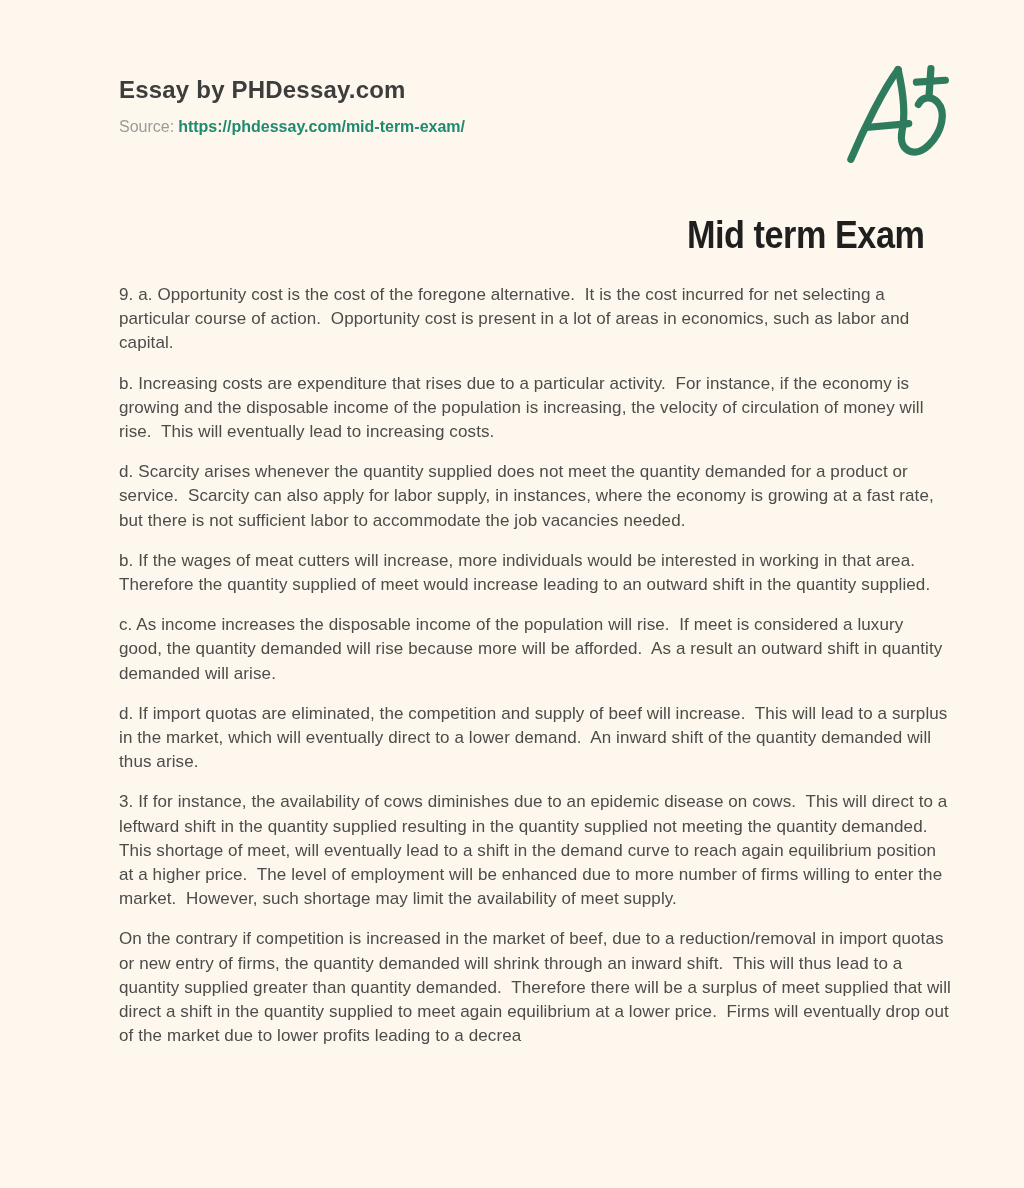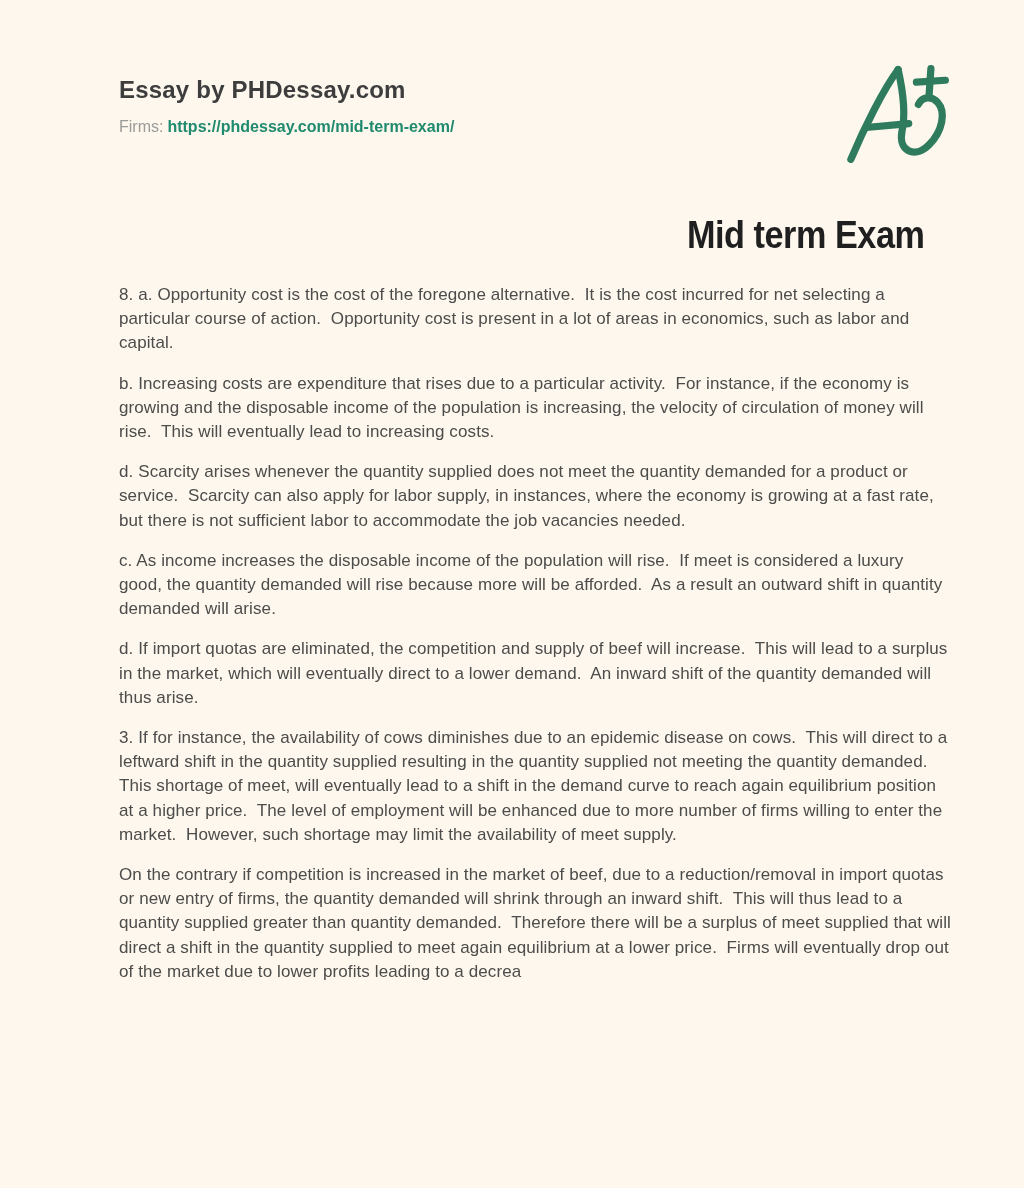--- a/index.html
+++ b/index.html
@@ -82,21 +82,21 @@
 </style>
 </head>
 <body>
 
 <div class="page">
 
   <div class="doc-header">
     <h2 class="doc-header-title">Essay by PHDessay.com</h2>
 
     <div class="source-line">
-      <span>Firms:</span><a class="source-link" href="#">https://phdessay.com/mid-term-exam/</a>
+      <span>Source:</span><a class="source-link" href="#">https://phdessay.com/mid-term-exam/</a>
     </div>
 
     <div class="logo">
       <span>
         <svg viewBox="0 0 112 104" fill="none" xmlns="http://www.w3.org/2000/svg">
           <g stroke="#2f7b5d" stroke-width="7.5" stroke-linecap="round" fill="none">
 
             <path d="M4 99 C 18 66, 38 26, 53 6"></path>
 
             <path d="M53 6 C 58 28, 61 52, 57 70 C 53 90, 70 99, 85 84 C 99 70, 103 50, 94 40 C 88 33, 78 34, 74 42"></path>
@@ -108,22 +108,23 @@
             <path d="M72 19 L 102 17"></path>
           </g>
         </svg>
       </span>
     </div>
   </div>
 
   <h1 class="essay-title"><span class="essay-title-inner">Mid term Exam</span></h1>
 
   <div class="essay-body">
-    <p>8. a. Opportunity cost is the cost of the foregone alternative.  It is the cost incurred for net selecting a particular course of action.  Opportunity cost is present in a lot of areas in economics, such as labor and capital.</p>
+    <p>9. a. Opportunity cost is the cost of the foregone alternative.  It is the cost incurred for net selecting a particular course of action.  Opportunity cost is present in a lot of areas in economics, such as labor and capital.</p>
     <p>b. Increasing costs are expenditure that rises due to a particular activity.  For instance, if the economy is growing and the disposable income of the population is increasing, the velocity of circulation of money will rise.  This will eventually lead to increasing costs.</p>
     <p>d. Scarcity arises whenever the quantity supplied does not meet the quantity demanded for a product or service.  Scarcity can also apply for labor supply, in instances, where the economy is growing at a fast rate, but there is not sufficient labor to accommodate the job vacancies needed.</p>
+    <p>b. If the wages of meat cutters will increase, more individuals would be interested in working in that area.  Therefore the quantity supplied of meet would increase leading to an outward shift in the quantity supplied.</p>
     <p>c. As income increases the disposable income of the population will rise.  If meet is considered a luxury good, the quantity demanded will rise because more will be afforded.  As a result an outward shift in quantity demanded will arise.</p>
     <p>d. If import quotas are eliminated, the competition and supply of beef will increase.  This will lead to a surplus in the market, which will eventually direct to a lower demand.  An inward shift of the quantity demanded will thus arise.</p>
     <p>3. If for instance, the availability of cows diminishes due to an epidemic disease on cows.  This will direct to a leftward shift in the quantity supplied resulting in the quantity supplied not meeting the quantity demanded.  This shortage of meet, will eventually lead to a shift in the demand curve to reach again equilibrium position at a higher price.  The level of employment will be enhanced due to more number of firms willing to enter the market.  However, such shortage may limit the availability of meet supply.</p>
     <p>On the contrary if competition is increased in the market of beef, due to a reduction/removal in import quotas or new entry of firms, the quantity demanded will shrink through an inward shift.  This will thus lead to a quantity supplied greater than quantity demanded.  Therefore there will be a surplus of meet supplied that will direct a shift in the quantity supplied to meet again equilibrium at a lower price.  Firms will eventually drop out of the market due to lower profits leading to a decrea</p>
   </div>
 
 </div>
 
 </body></html>

